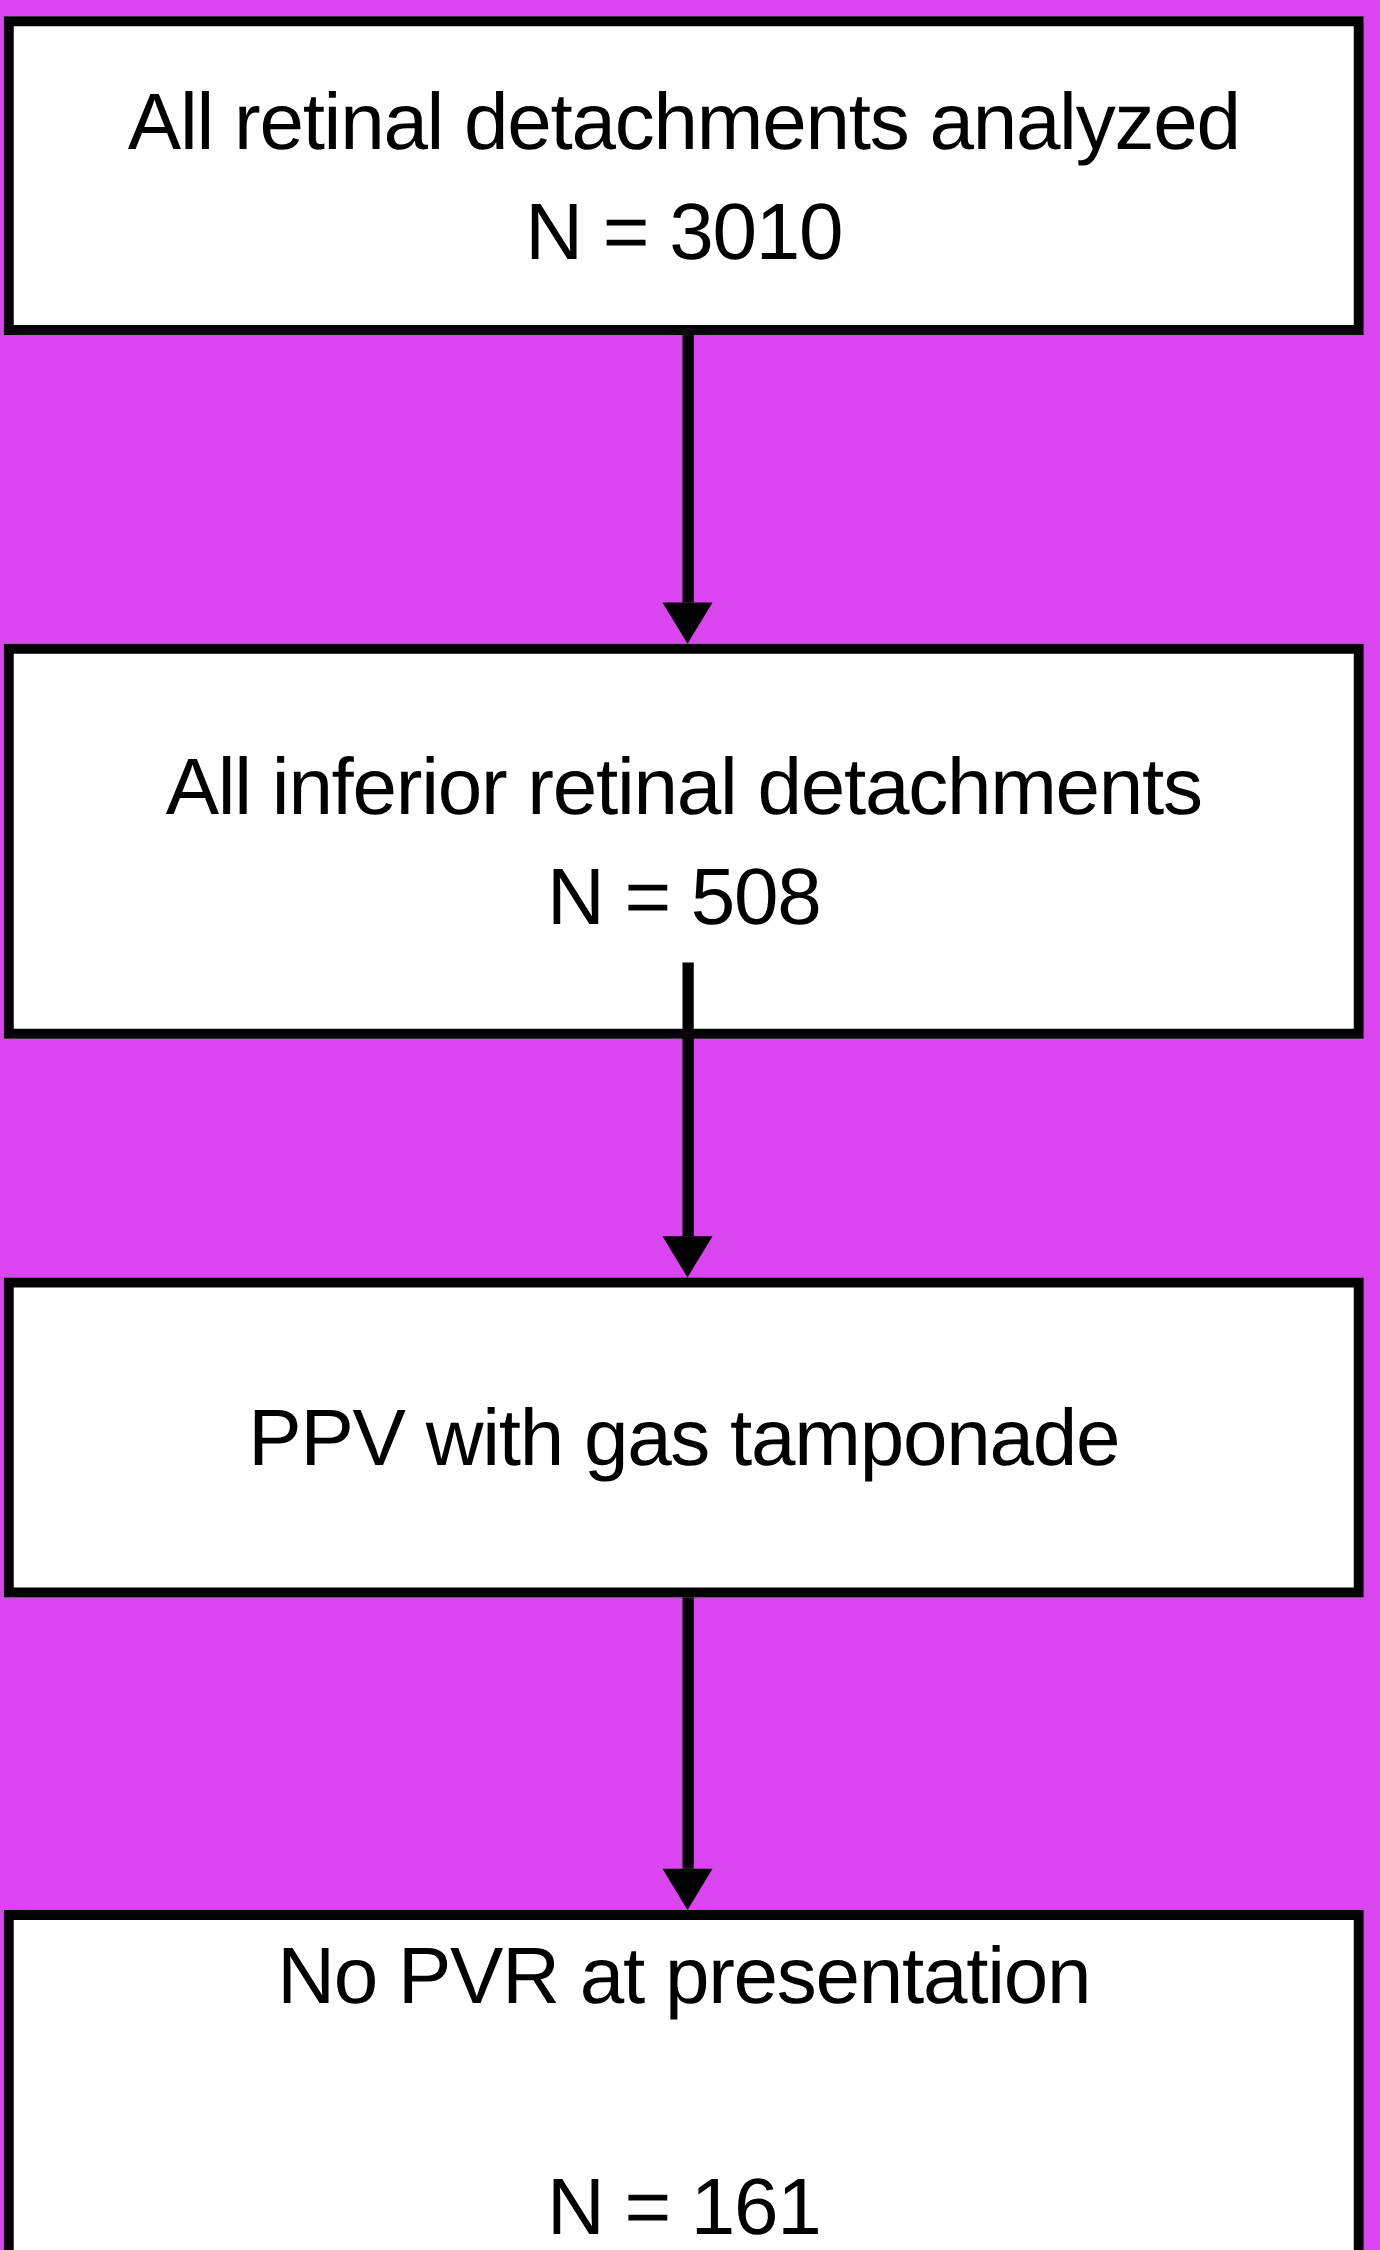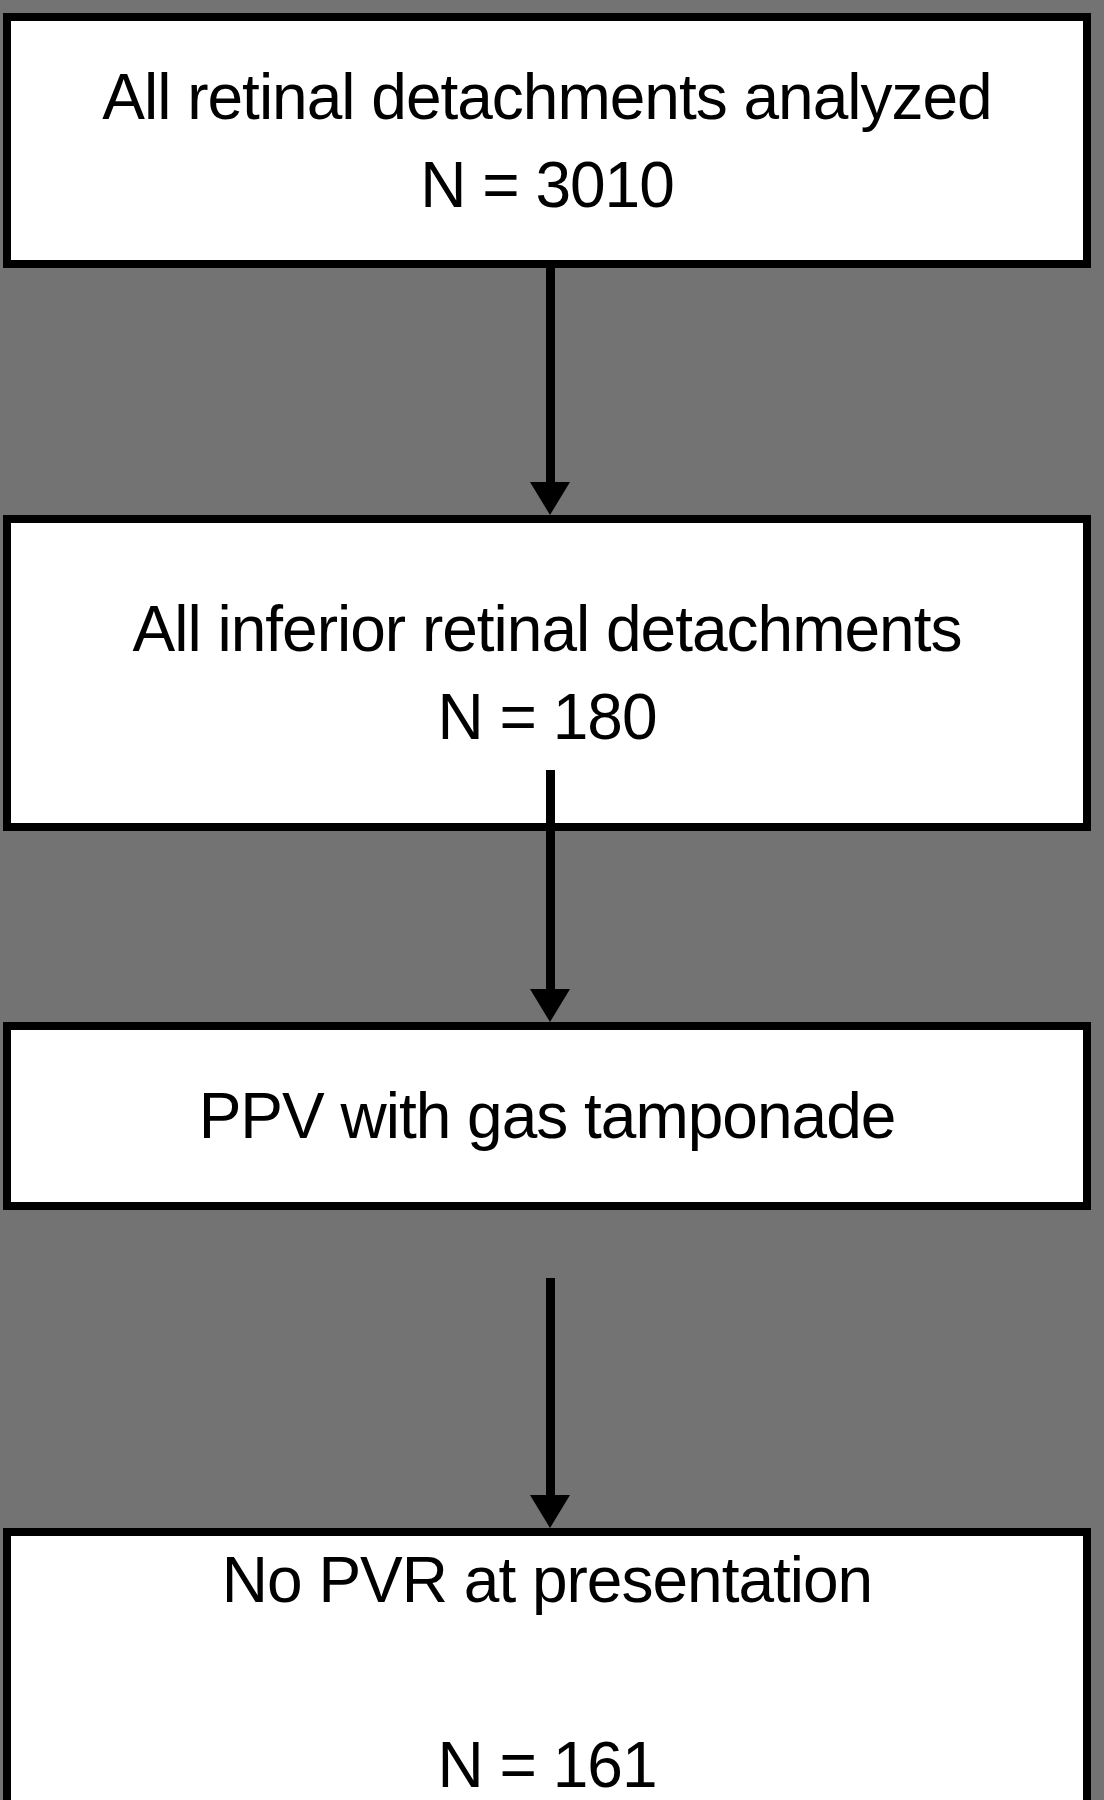--- a/index.html
+++ b/index.html
@@ -4,21 +4,21 @@
 <style>
   html, body {
     margin: 0;
     padding: 0;
     background: #ffffff;
   }
   .canvas {
     position: relative;
     width: 1104px;
     height: 1800px;
-    background: #737373;
+    background: #d946ef;
     font-family: "Liberation Sans", sans-serif;
     color: #000000;
     overflow: hidden;
   }
   .node {
     position: absolute;
     left: 3px;
     width: 1088px;
     box-sizing: border-box;
     border: 8px solid #000000;
@@ -51,21 +51,21 @@
   .arrow-head {
     width: 0;
     height: 0;
     border-left: 20px solid transparent;
     border-right: 20px solid transparent;
     border-top: 33px solid #000000;
   }
   
   #node-0 { top: 13px;   height: 255px; }
   #node-1 { top: 515px;  height: 316px; }
-  #node-2 { top: 1022px; height: 188px; }
+  #node-2 { top: 1022px; height: 256px; }
   #node-3 { top: 1528px; height: 289px; justify-content: space-between; }
   #arrow-0 { top: 268px;  height: 247px; }
   #arrow-1 { top: 770px;  height: 252px; }
   #arrow-2 { top: 1278px; height: 250px; }
 </style>
 </head>
 <body>
 
 <div class="canvas">
 
@@ -74,21 +74,21 @@
     <div class="node-line">N = 3010</div>
   </section>
 
   <div class="arrow" id="arrow-0">
     <div class="arrow-stem"></div>
     <div class="arrow-head"></div>
   </div>
 
   <section class="node" id="node-1">
     <div class="node-line">All inferior retinal detachments</div>
-    <div class="node-line">N = 180</div>
+    <div class="node-line">N = 508</div>
   </section>
 
   <div class="arrow" id="arrow-1">
     <div class="arrow-stem"></div>
     <div class="arrow-head"></div>
   </div>
 
   <section class="node" id="node-2">
     <div class="node-line">PPV with gas tamponade</div>
   </section>

